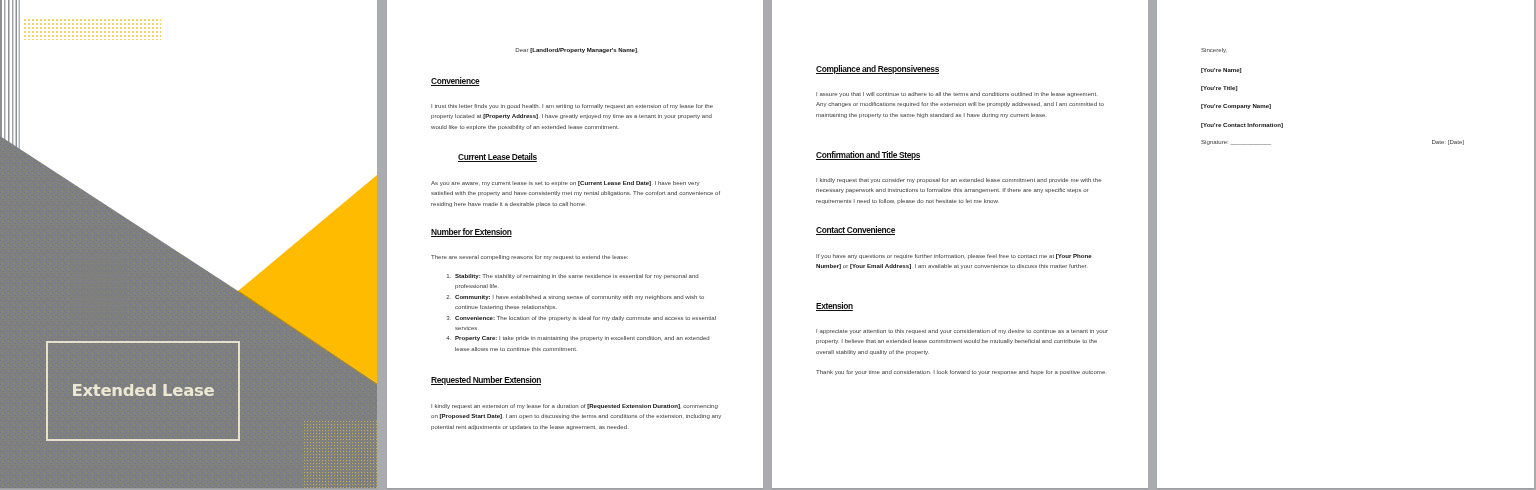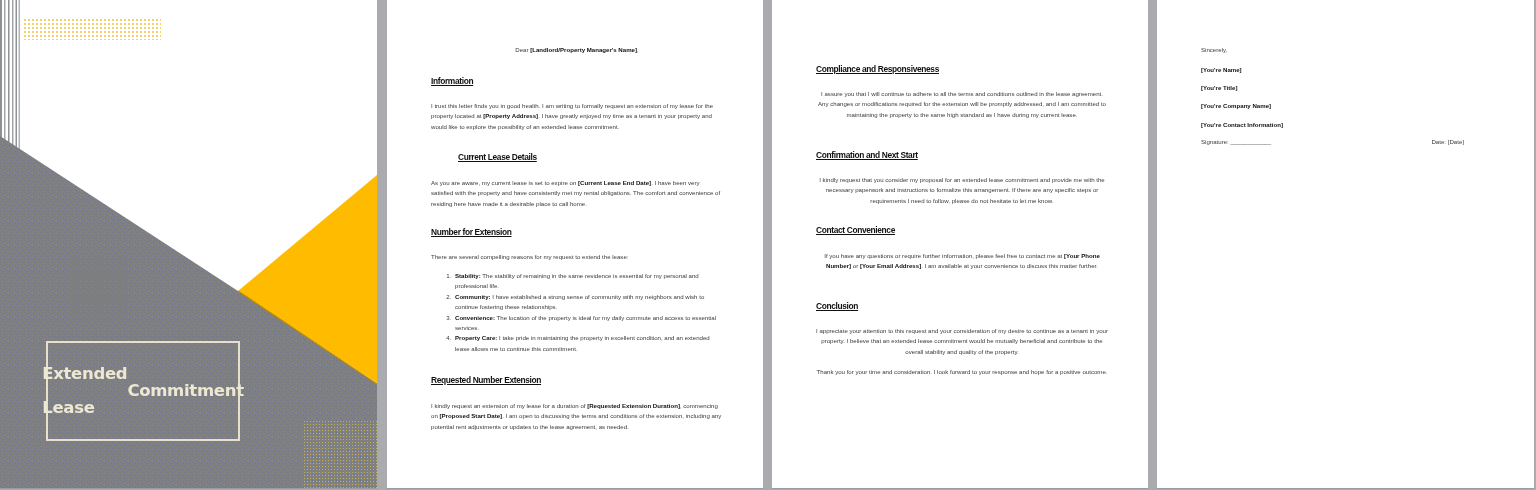--- a/index.html
+++ b/index.html
@@ -9,40 +9,40 @@
       position: relative;
       font-family: "Liberation Sans", sans-serif;
     }
     .page {
       position: absolute; top: 0; height: 488px;
       background: #ffffff; overflow: hidden;
       border-bottom: 1px solid #9a9c9f;
     }
     #page1 { left: 0; width: 377px; }
     #page2 { left: 387px; width: 376px; }
-    #page3 { left: 772px; width: 376px; text-align: center; }
+    #page3 { left: 772px; width: 376px; }
     #page4 { left: 1157px; width: 377px; }
 
     
     .cover-lines { position: absolute; left: 0; top: 0; width: 20px; height: 150px; }
     .cover-dots-top {
       position: absolute; left: 23px; top: 18px; width: 138px; height: 22px;
       background-image: radial-gradient(#f6c544 0.9px, transparent 1.1px);
       background-size: 4px 4px; opacity: 0.8;
     }
     .cover-svg { position: absolute; left: 0; top: 0; }
     .cover-dots-bottom {
       position: absolute; left: 303px; top: 420px; width: 74px; height: 68px;
       background-image: radial-gradient(#e9c73a 0.8px, transparent 1px);
       background-size: 3px 3px; opacity: 0.7;
     }
     .cover-title-box {
       position: absolute; left: 46px; top: 341px; width: 194px; height: 100px;
       border: 2px solid #e6e0cc; box-sizing: border-box;
-      display: flex; align-items: center; justify-content: center;
+      display: flex; flex-direction: column; align-items: center; justify-content: center;
     }
     .cover-title-line {
       color: #ede8d4; font-family: "DejaVu Sans", sans-serif; font-weight: bold;
       font-size: 16.5px; line-height: 34px; letter-spacing: -0.3px;
     }
 
     
     .doc {
       position: absolute; left: 44px; right: 40px; top: 0;
       font-family: "Liberation Sans", sans-serif; color: #3a3a3a;
@@ -86,29 +86,28 @@
       </pattern>
     </defs>
     <polygon points="0,136 238,291 377,384 377,488 0,488" fill="url(#noise)"></polygon>
     <polygon points="238,291 377,175 377,383" fill="#ffbb00"></polygon>
     <line x1="238" y1="291" x2="377" y2="384" stroke="#b88a00" stroke-width="1.2"></line>
     <rect x="70" y="256" width="56" height="64" fill="#7f7f7f" opacity="0.35"></rect>
   </svg>
   <div class="cover-dots-bottom"></div>
   <div class="cover-title-box">
     <div class="cover-title-line">Extended Lease</div>
-    <div class="cover-title-line">Commitment</div>
   </div>
 </div>
 
 <div class="page" id="page2">
   <div class="doc">
     <p class="salutation" style="top:45px;"><span>Dear </span><b>[Landlord/Property Manager's  Name]</b><span>,</span></p>
 
-    <div class="h" style="top:76px;">Information</div>
+    <div class="h" style="top:76px;">Convenience</div>
     <p class="para" style="top:101px;"><span>I trust this letter finds you in good health. I am writing to formally request an extension of my lease for the property located at </span><b>[Property Address]</b><span>. I have greatly enjoyed my time as a tenant in your property and would like to explore the possibility of an extended lease commitment.</span></p>
 
     <div class="h" style="top:152px;margin-left:27px;">Current Lease Details</div>
     <p class="para" style="top:178px;"><span>As you are aware, my current lease is set to expire on </span><b>[Current Lease End Date]</b><span>. I have been very satisfied with the property and have consistently met my rental obligations. The comfort and convenience  of residing here have made it a desirable place to call home.</span></p>
 
     <div class="h" style="top:227px;">Number for Extension</div>
     <p class="para" style="top:252px;">There are several compelling reasons for my request to extend the lease:</p>
     <ol class="reasons" style="top:271px;">
       <li><b>Stability:</b><span> The stability of remaining in the same residence is essential for my personal and professional  life.</span></li>
       <li><b>Community:</b><span> I have established a strong sense of community with my neighbors and wish to continue fostering these relationships.</span></li>
@@ -119,27 +118,27 @@
     <div class="h" style="top:375px;">Requested Number Extension</div>
     <p class="para" style="top:401px;"><span>I kindly request an extension of my lease for a duration of </span><b>[Requested Extension Duration]</b><span>, commencing  on </span><b>[Proposed Start Date]</b><span>. I am open to discussing the terms and conditions of the extension, including  any potential rent adjustments or updates to the lease agreement, as needed.</span></p>
   </div>
 </div>
 
 <div class="page" id="page3">
   <div class="doc">
     <div class="h" style="top:64px;">Compliance and Responsiveness</div>
     <p class="para" style="top:89px;">I assure you that I will continue to adhere to all the terms and conditions outlined in the lease agreement. Any changes or modifications required for the extension will be promptly addressed, and I am committed to maintaining the property to the same high standard as I have during my current lease.</p>
 
-    <div class="h" style="top:150px;">Confirmation and Next Start</div>
+    <div class="h" style="top:150px;">Confirmation and Title Steps</div>
     <p class="para" style="top:175px;">I kindly request that you consider my proposal for an extended lease commitment and provide me with the necessary paperwork and instructions to formalize this arrangement. If there are any specific steps or requirements I need to follow, please do not hesitate to let me know.</p>
 
     <div class="h" style="top:225px;">Contact Convenience</div>
     <p class="para" style="top:251px;"><span>If you have any questions or require further information, please feel free to contact me at </span><b>[Your Phone  Number]</b><span> or </span><b>[Your Email Address]</b><span>. I am available at your convenience to discuss this matter further.</span></p>
 
-    <div class="h" style="top:301px;">Conclusion</div>
+    <div class="h" style="top:301px;">Extension</div>
     <p class="para" style="top:326px;">I appreciate your attention to this request and your consideration of my desire to continue as a tenant in your property. I believe that an extended lease commitment would be mutually beneficial and contribute to the overall stability and quality of the property.</p>
     <p class="para" style="top:367px;">Thank you for your time and consideration. I look forward to your response and hope for a positive outcome.</p>
   </div>
 </div>
 
 <div class="page" id="page4">
   <div class="doc">
     <p class="para" style="top:45px;">Sincerely,</p>
     <p class="para" style="top:65px;"><b>[You're Name]</b></p>
     <p class="para" style="top:83px;"><b>[You're Title]</b></p>

